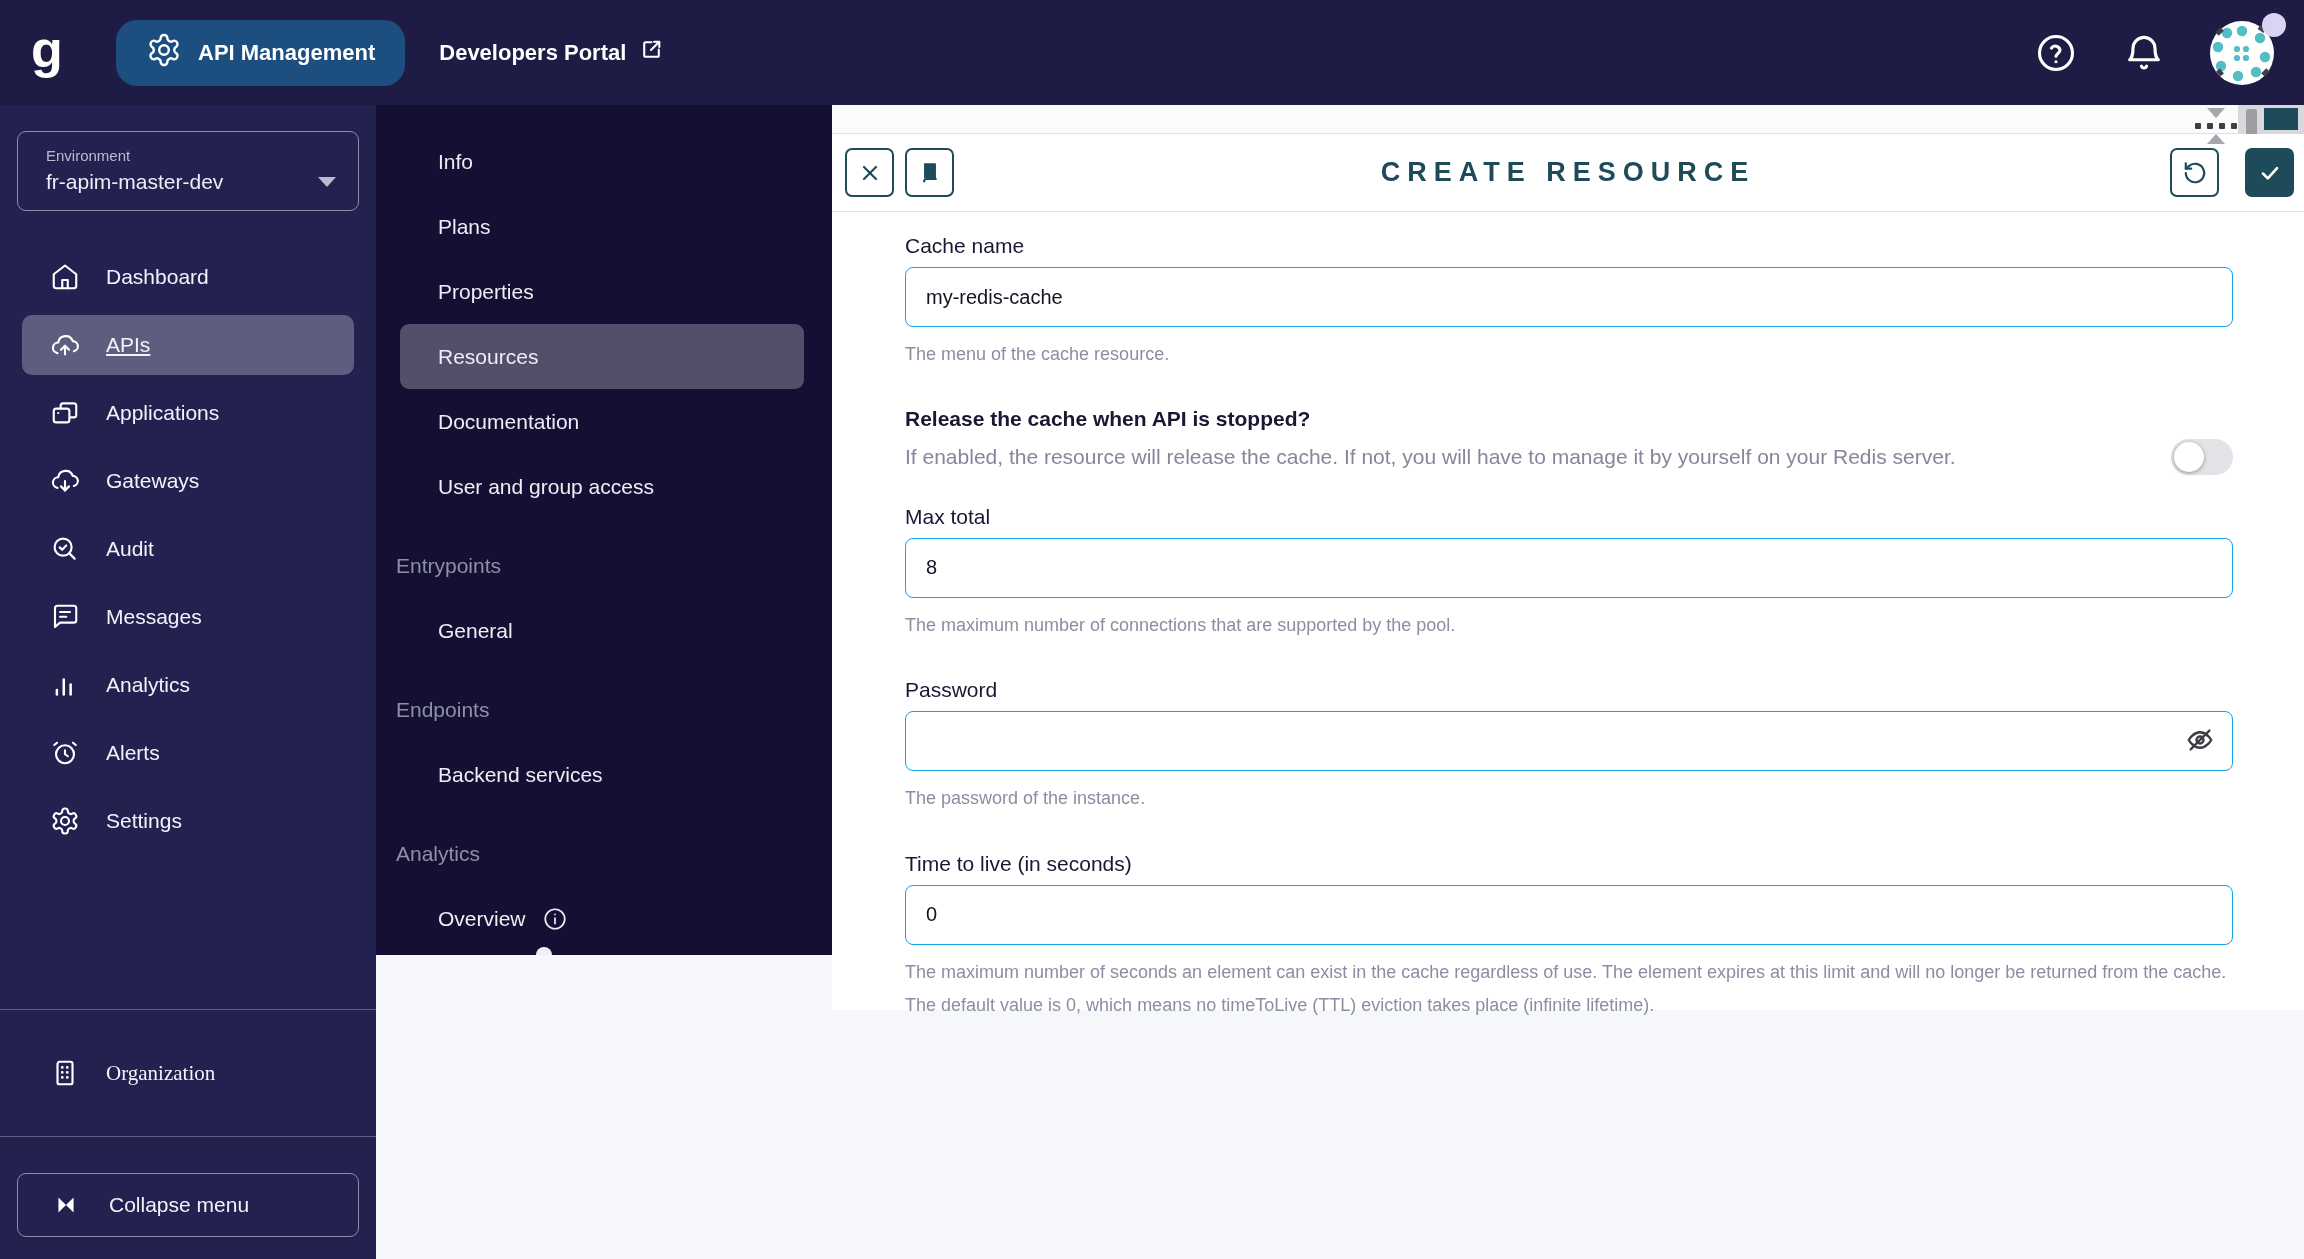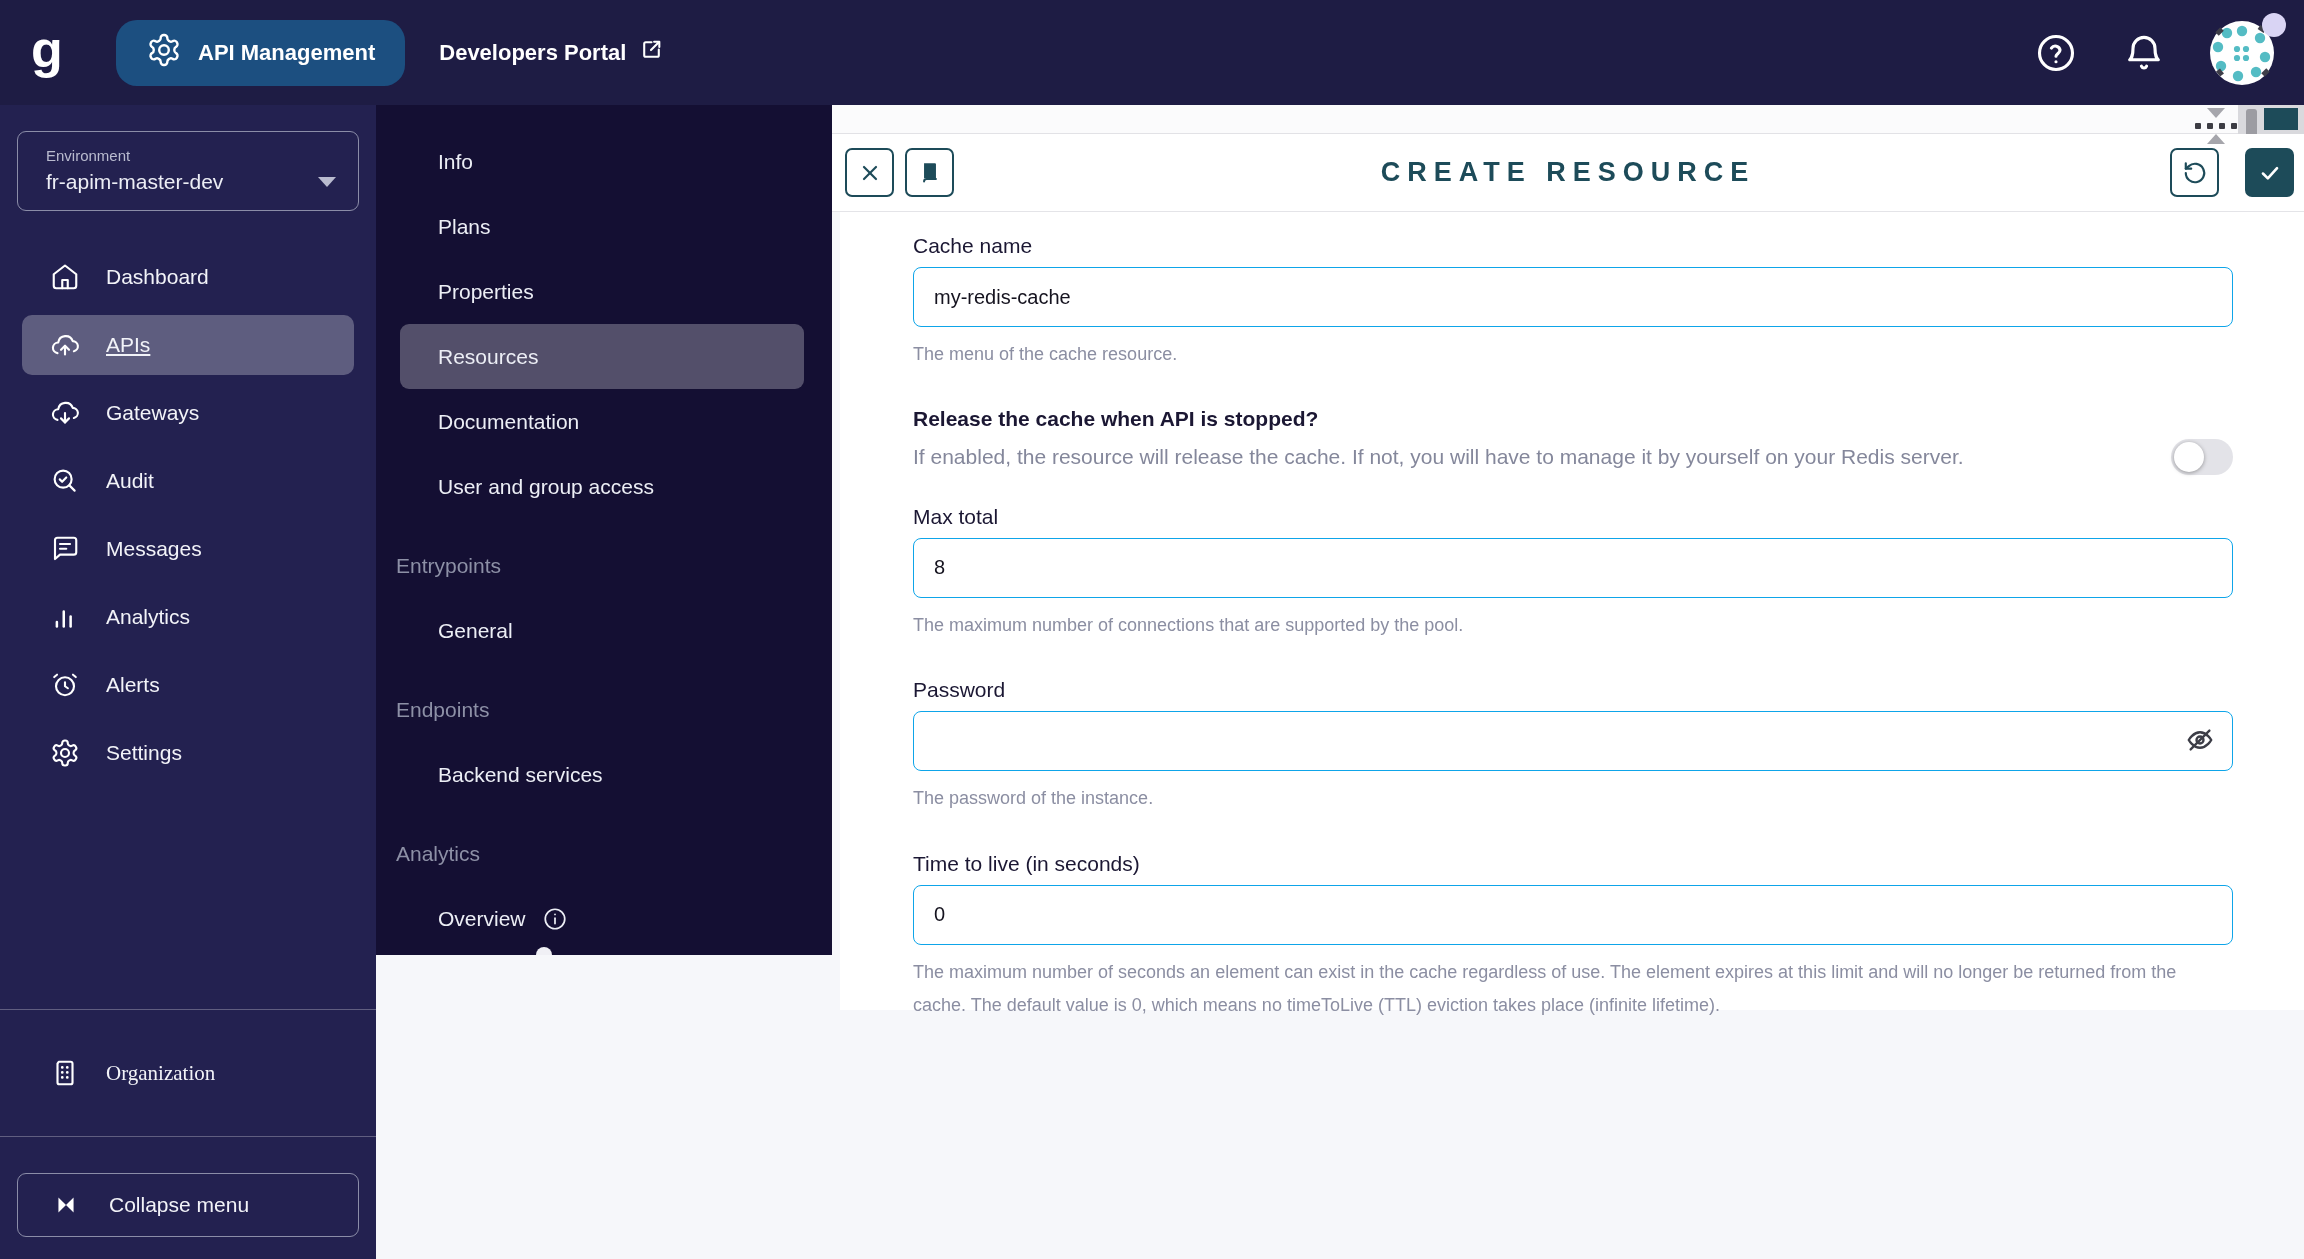--- a/index.html
+++ b/index.html
@@ -84,21 +84,21 @@
                   border-bottom:1px solid #e4e4e8; display:flex; align-items:center;
                   padding:0 10px 0 13px; }
   .hdr-btn { width:49px; height:49px; border:2px solid #1d4b59; border-radius:7px; background:#fff;
              display:flex; align-items:center; justify-content:center; cursor:pointer; }
   .hdr-btn + .hdr-btn { margin-left:11px; }
   .hdr-btn.filled { background:#1d4b59; border-color:#1d4b59; }
   .hdr-right { margin-left:auto; display:flex; gap:15px; }
   .panel-title { position:absolute; left:0; right:0; text-align:center; color:#1d4b59;
                  font-size:27px; font-weight:600; letter-spacing:7px; pointer-events:none; }
 
-  .form-area { position:absolute; top:107px; left:8px; right:0; height:798px; background:#fff;
+  .form-area { position:absolute; top:107px; left:0; right:0; height:798px; background:#fff;
                padding:22px 71px 0 73px; }
   .f-label { color:#1b1733; font-size:21px; margin-bottom:9px; }
   .f-label.bold { font-weight:700; }
   .f-input-wrap { position:relative; }
   .f-input { width:100%; height:60px; border:1px solid #0ea5e9; border-radius:8px;
              padding:0 60px 0 20px; font-size:20px; color:#15131f; background:#fff;
              font-family:inherit; outline:none; }
   .f-hint { margin-top:11px; color:#8b8ea2; font-size:18px; line-height:1.85; }
   .f-block { margin-bottom:36px; }
   .toggle-block { position:relative; padding-right:140px; margin-bottom:30px; }
@@ -199,20 +199,28 @@
       <div class="m-item selected">
         <svg width="30" height="30" viewBox="0 0 24 24" fill="none" stroke="#fff" stroke-width="1.7" stroke-linecap="round" stroke-linejoin="round">
             <path d="M6 18.5a4.3 4.3 0 0 1 .6-8.55A6 6 0 0 1 18.2 8.9a4.1 4.1 0 0 1 .9 8.1"></path>
             <path d="M12 19.5v-6.5"></path>
             <path d="m8.8 15.8 3.2-3.2 3.2 3.2"></path>
           </svg>
         <span>APIs</span>
       </div>
       <div class="m-item">
         <svg width="30" height="30" viewBox="0 0 24 24" fill="none" stroke="#fff" stroke-width="1.7" stroke-linecap="round" stroke-linejoin="round">
+            <rect x="3" y="8.5" width="12.5" height="11" rx="2"></rect>
+            <path d="M8.5 8.5V6.3a2 2 0 0 1 2-2H19a2 2 0 0 1 2 2v7.2a2 2 0 0 1-2 2h-2.5"></path>
+            <path d="M6.6 12h.01"></path>
+          </svg>
+        <span>Applications</span>
+      </div>
+      <div class="m-item">
+        <svg width="30" height="30" viewBox="0 0 24 24" fill="none" stroke="#fff" stroke-width="1.7" stroke-linecap="round" stroke-linejoin="round">
             <path d="M6 17.5a4.3 4.3 0 0 1 .6-8.55A6 6 0 0 1 18.2 7.9a4.1 4.1 0 0 1 .9 8.1"></path>
             <path d="M12 12v7.5"></path>
             <path d="m8.8 16.3 3.2 3.2 3.2-3.2"></path>
           </svg>
         <span>Gateways</span>
       </div>
       <div class="m-item">
         <svg width="30" height="30" viewBox="0 0 24 24" fill="none" stroke="#fff" stroke-width="1.7" stroke-linecap="round" stroke-linejoin="round">
             <circle cx="10.5" cy="10.5" r="6.8"></circle>
             <path d="m15.5 15.5 4.2 4.2"></path>

